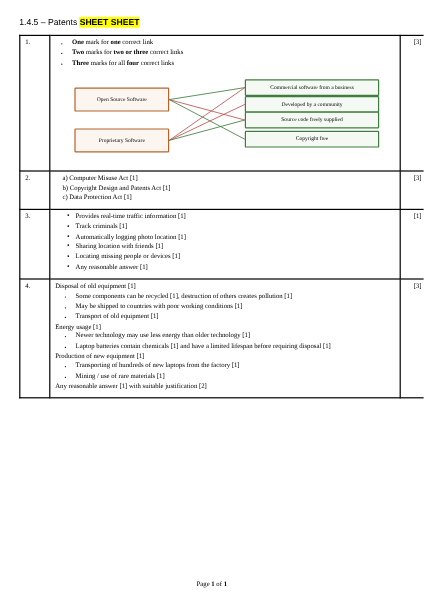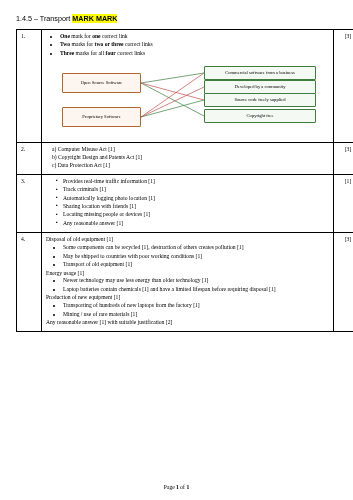--- a/index.html
+++ b/index.html
@@ -141,21 +141,21 @@
     font-size: 5.6px;
     font-family: "Liberation Serif", serif;
   }
 </style>
 </head>
 <body>
 
 <div class="page">
 
   <div class="doc-header">
-    <span>1.4.5 – Transport </span><span class="hl">MARK MARK</span>
+    <span>1.4.5 – Patents </span><span class="hl">SHEET SHEET</span>
   </div>
 
   <table class="marksheet">
     <tbody>
 
       <tr>
         <td class="qnum">1.</td>
         <td class="body">
           <ul>
             <li><b>One</b><span> mark for </span><b>one</b><span> correct link</span></li>

